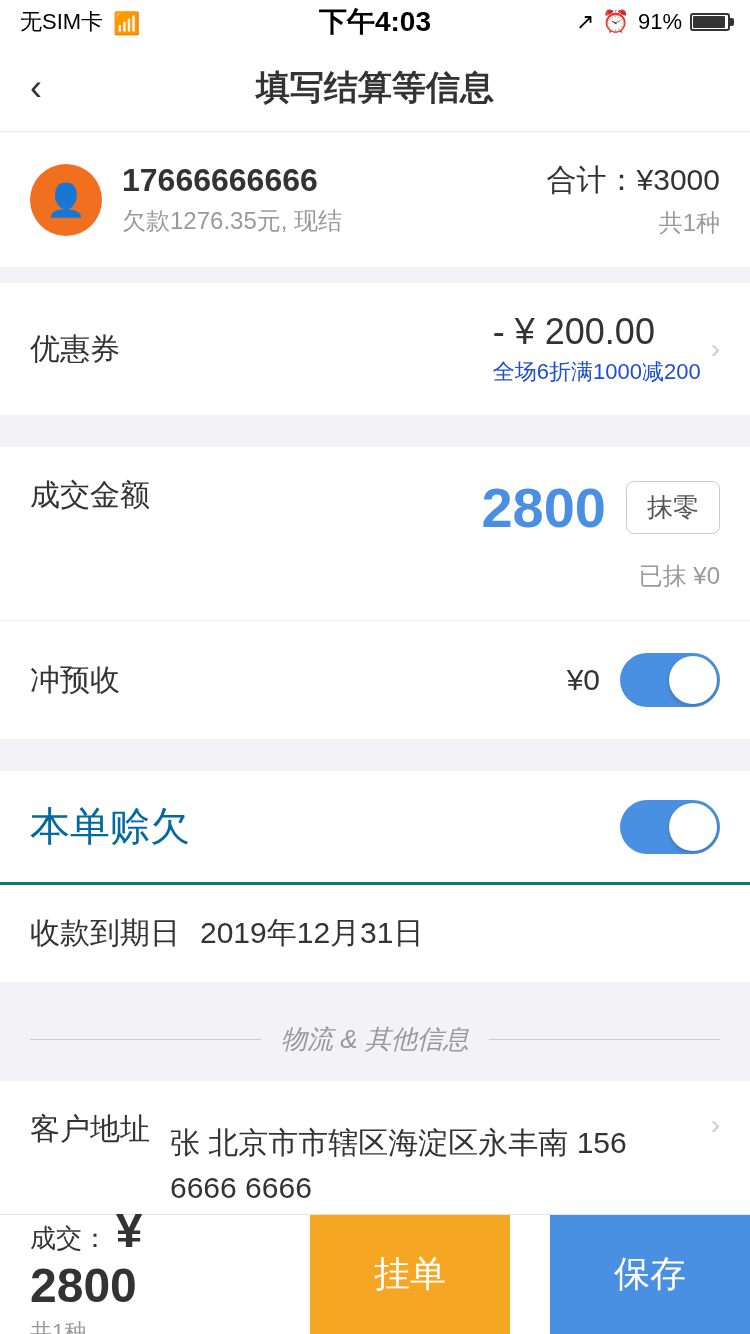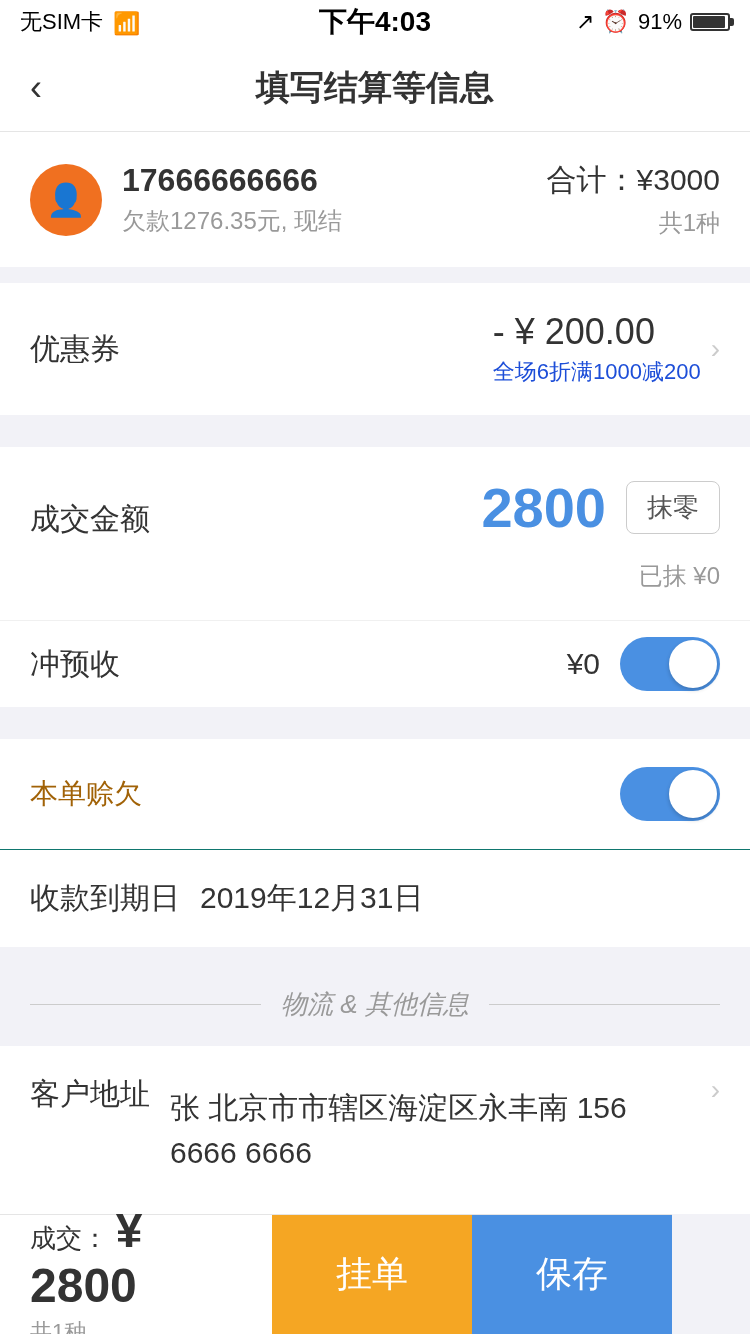--- a/index.html
+++ b/index.html
@@ -194,21 +194,21 @@
     }
 
     
     .amount-section {
       background: #fff;
       padding: 28px 30px;
       margin-bottom: 0;
     }
     .amount-row {
       display: flex;
-      align-items: flex-end;
+      align-items: flex-start;
       justify-content: space-between;
       margin-bottom: 20px;
     }
     .amount-label {
       font-size: 30px;
       color: #333;
     }
     .amount-value-group {
       display: flex;
       align-items: center;
@@ -230,21 +230,21 @@
     }
     .amount-sub {
       font-size: 24px;
       color: #999;
       text-align: right;
     }
 
     
     .prepay-section {
       background: #fff;
-      padding: 16px 30px;
+      padding: 32px 30px;
       margin-bottom: 0;
       border-top: 1px solid #f0f0f0;
     }
     .prepay-row {
       display: flex;
       align-items: center;
       justify-content: space-between;
     }
     .prepay-label {
       font-size: 30px;
@@ -292,32 +292,32 @@
     
     .debt-section {
       background: #fff;
       padding: 28px 30px;
       display: flex;
       align-items: center;
       justify-content: space-between;
       margin-top: 16px;
     }
     .debt-label {
-      font-size: 28px;
-      color: #a16207;
+      font-size: 40px;
+      color: #0369a1;
     }
 
     
     .duedate-section {
       background: #fff;
       padding: 28px 30px;
       display: flex;
       align-items: center;
       gap: 20px;
-      border-top: 1px solid #0f766e;
+      border-top: 3px solid #0f766e;
     }
     .duedate-label {
       font-size: 30px;
       color: #333;
     }
     .duedate-value {
       font-size: 30px;
       color: #333;
     }
 
@@ -362,26 +362,27 @@
       flex: 1;
       margin: 11px 20px;
       line-height: 1.5;
     }
 
     
     .bottom-bar {
       position: fixed;
       bottom: 0;
       left: 0;
-      width: 672px;
+      width: 750px;
       height: 120px;
       background: #fff;
       display: flex;
       align-items: center;
       border-top: 1px solid #e5e5e5;
+      gap: 40px;
     }
     .bottom-summary {
       flex: 1;
       padding: 0 30px;
     }
     .bottom-deal {
       font-size: 26px;
       color: #333;
     }
     .bottom-amount {

